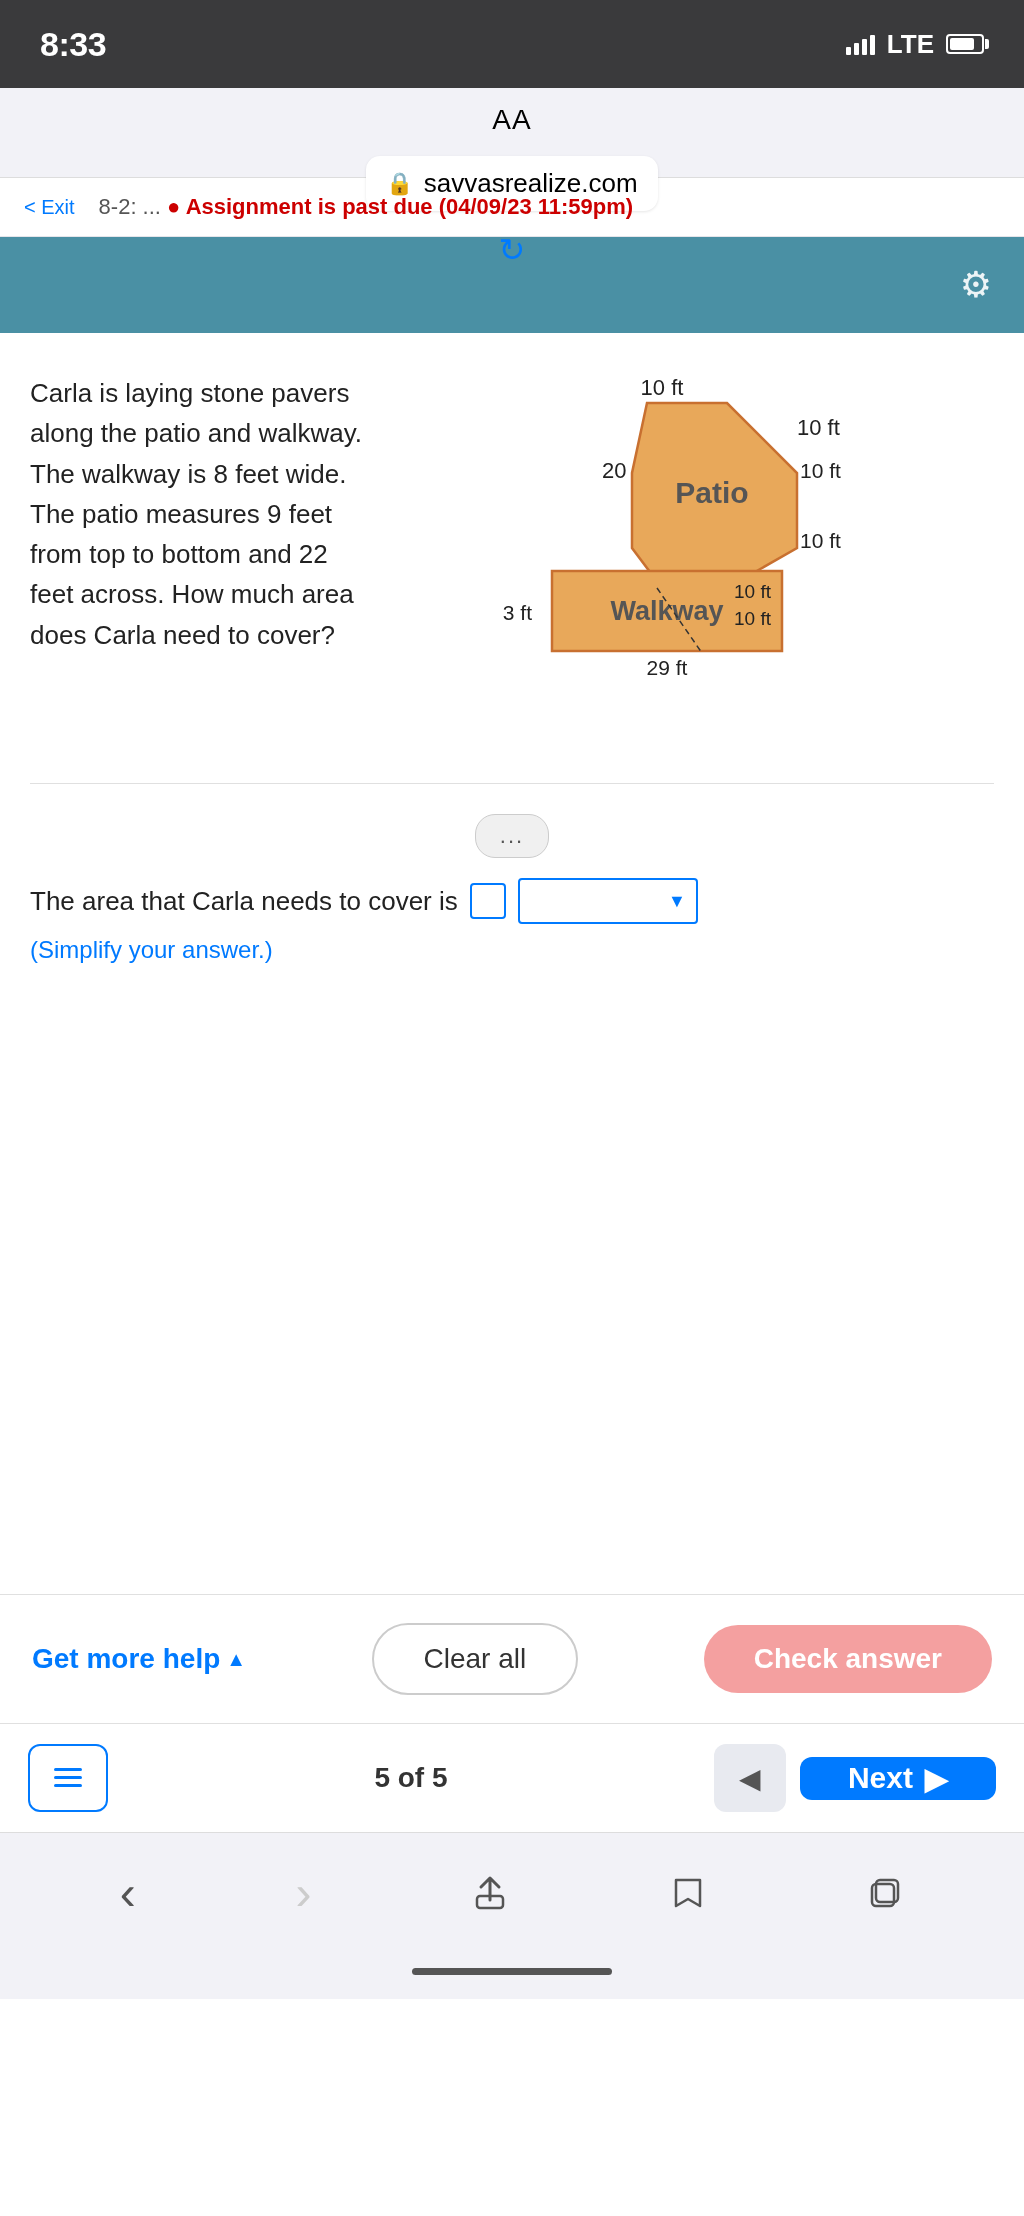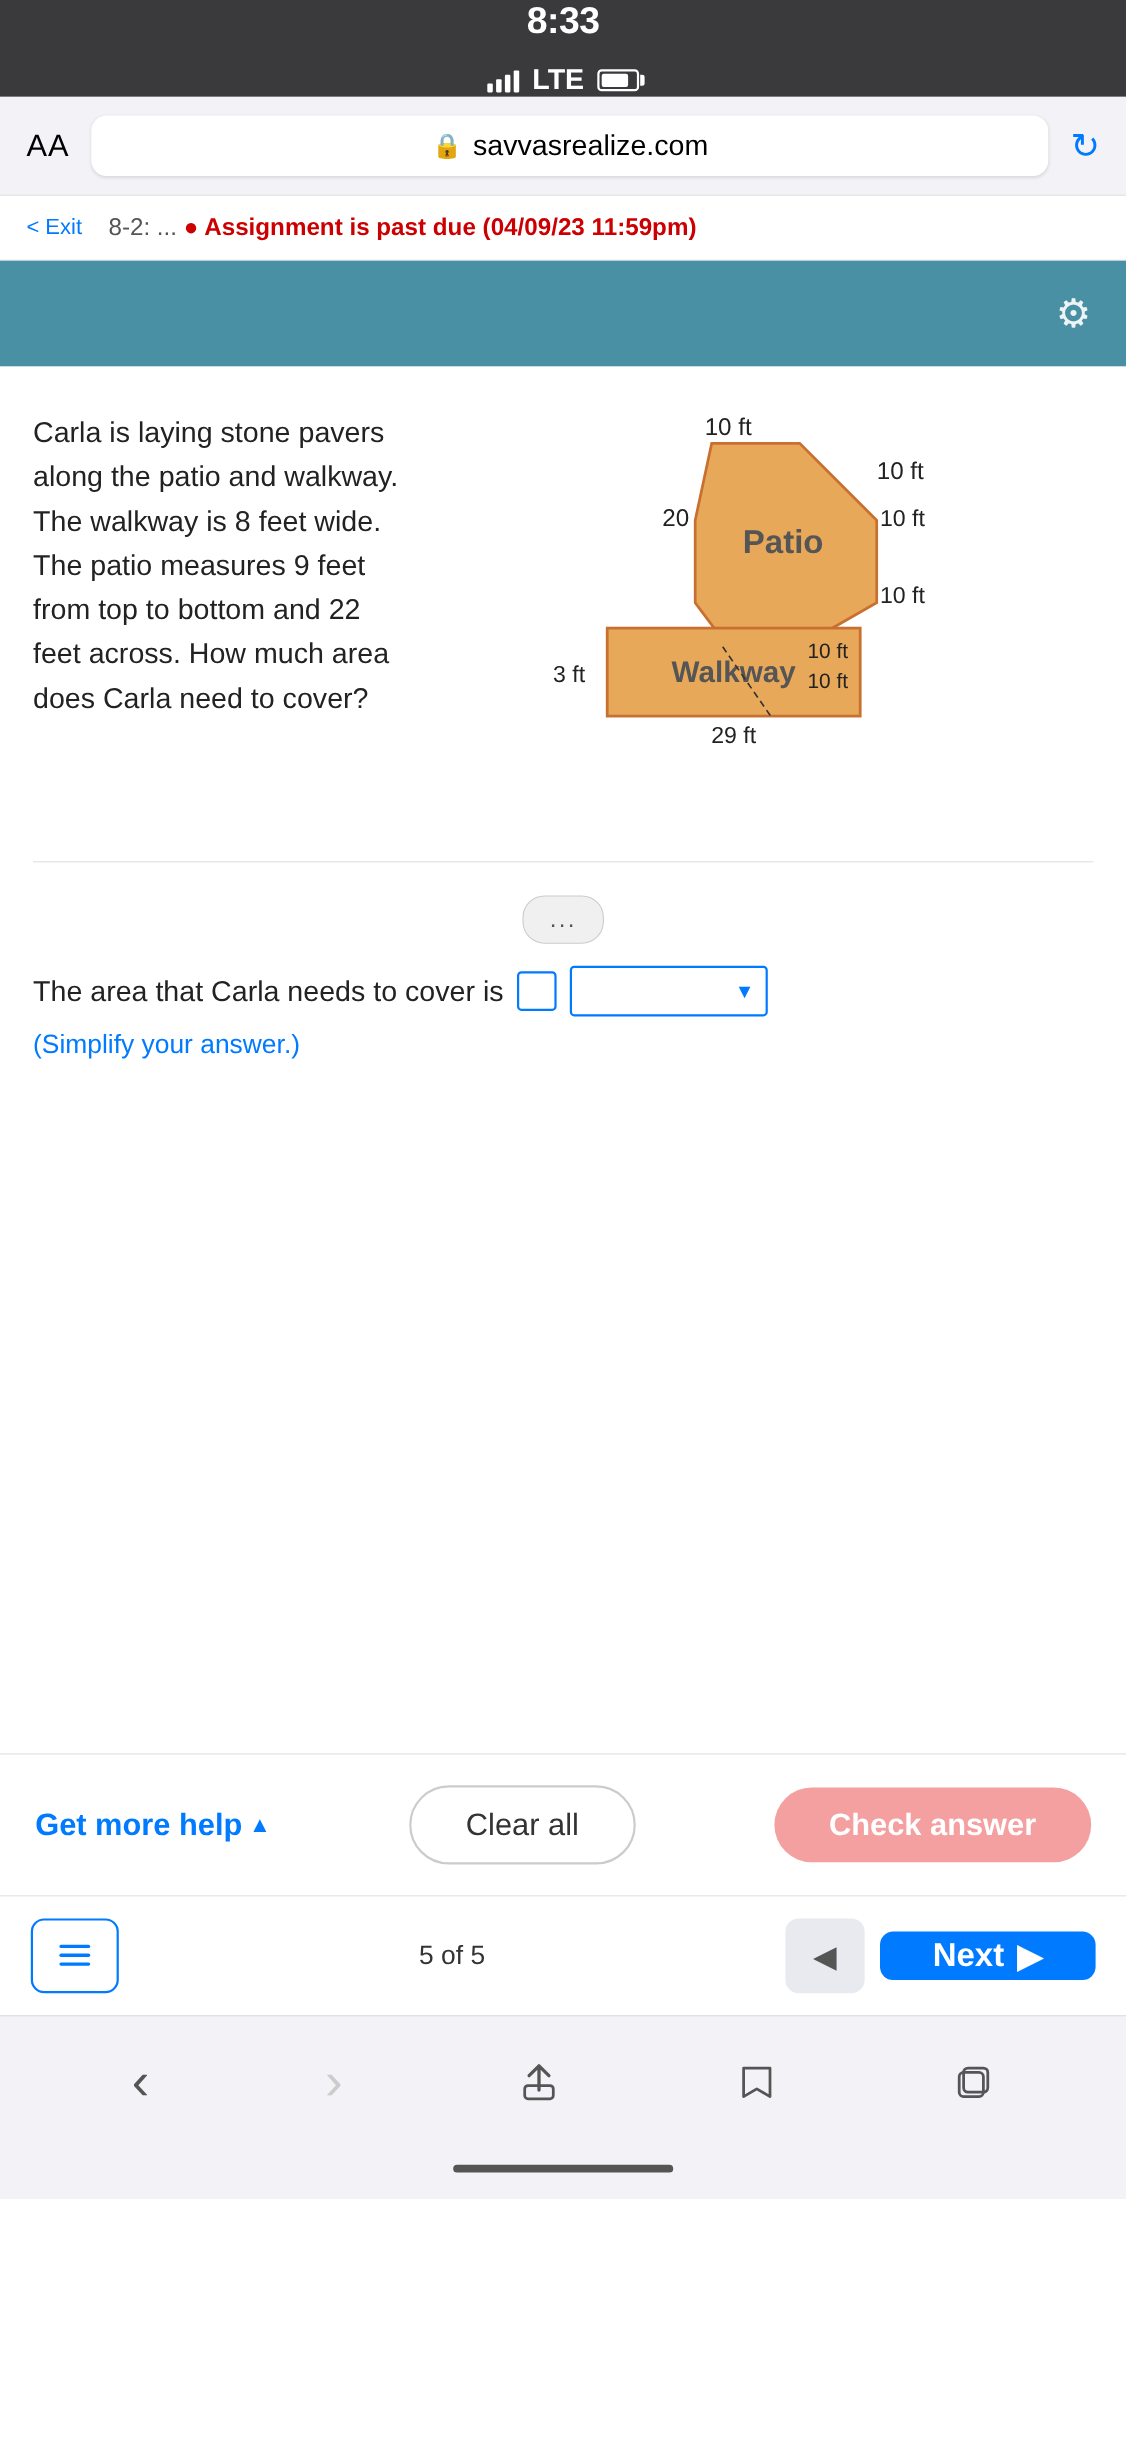--- a/index.html
+++ b/index.html
@@ -12,23 +12,22 @@
       overflow-x: hidden;
     }
 
     
     .status-bar {
       background: #3a3a3c;
       color: #fff;
       display: flex;
       align-items: center;
       justify-content: space-between;
-      padding: 0 40px;
+      padding: 10px 40px;
       height: 88px;
-      flex-direction: column;
     }
     .status-time {
       font-size: 34px;
       font-weight: 600;
       letter-spacing: -0.5px;
     }
     .status-right {
       display: flex;
       align-items: center;
       gap: 12px;
@@ -78,20 +77,21 @@
 
     
     .browser-bar {
       background: #f2f2f7;
       display: flex;
       align-items: center;
       padding: 16px 24px;
       gap: 20px;
       border-bottom: 1px solid #ddd;
       height: 90px;
+      flex-direction: column;
     }
     .aa-text {
       font-size: 28px;
       color: #000;
       font-weight: 500;
       letter-spacing: 1px;
     }
     .url-bar {
       flex: 1;
       background: #fff;
@@ -320,23 +320,23 @@
       display: flex;
       align-items: center;
       justify-content: center;
       cursor: pointer;
     }
     .list-icon-btn svg {
       width: 36px;
       height: 36px;
     }
     .page-info {
-      font-size: 24px;
+      font-size: 28px;
       color: #333;
-      font-weight: 400;
+      font-weight: 700;
     }
     .page-nav-group {
       display: flex;
       align-items: center;
       gap: 14px;
     }
     .prev-btn {
       width: 72px;
       height: 68px;
       background: #e8eaf0;

